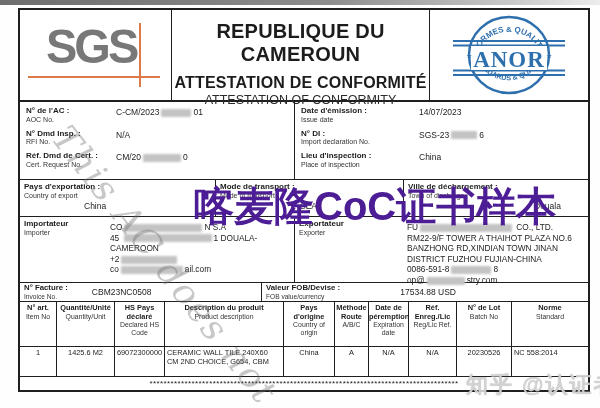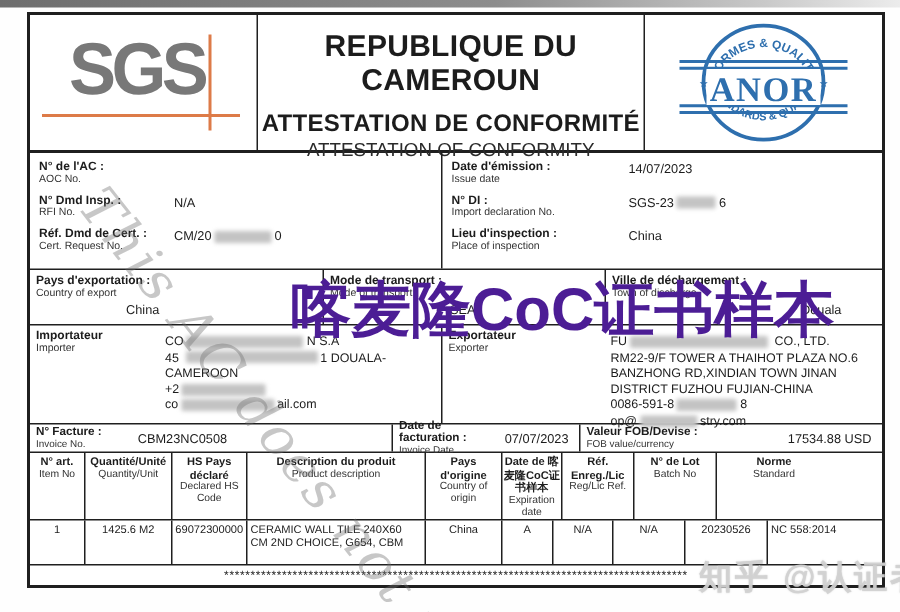--- a/index.html
+++ b/index.html
@@ -135,20 +135,21 @@
       </div>
     </div>
 
     <div class="row" id="row-info">
       <div class="cell vline info-half info-left-cell" id="info-left">
           <div class="info-pair">
             <div class="lblblk">
               <div class="fr">N° de l'AC :</div>
               <div class="en">AOC No.</div>
             </div>
+            <div class="val">C-CM/2023<span class="redact" style="width: 30px;"></span>01</div>
           </div>
           <div class="info-pair">
             <div class="lblblk">
               <div class="fr">N° Dmd Insp. :</div>
               <div class="en">RFI No.</div>
             </div>
             <div class="val">N/A</div>
           </div>
           <div class="info-pair">
             <div class="lblblk">
@@ -238,27 +239,20 @@
     </div>
 
     <div class="row" id="row-invoice">
         <div class="cell invcell ic0 vline">
           <div class="lblblk">
             <div class="fr">N° Facture :</div>
             <div class="en">Invoice No.</div>
           </div>
           <span class="inv-val">CBM23NC0508</span>
         </div>
-        <div class="cell invcell ic1 vline">
-          <div class="lblblk">
-            <div class="fr">Date de facturation :</div>
-            <div class="en">Invoice Date</div>
-          </div>
-          <span class="inv-val">07/07/2023</span>
-        </div>
         <div class="cell invcell ic2">
           <div class="lblblk">
             <div class="fr">Valeur FOB/Devise :</div>
             <div class="en">FOB value/currency</div>
           </div>
           <span class="inv-val">17534.88 USD</span>
         </div>
       </div>
 
     <div class="row" id="row-thead">
@@ -275,22 +269,26 @@
           <div class="ten">Declared HS Code</div>
         </div>
         <div class="cell thcell vline" style="width: 119px;">
           <div class="tfr">Description du produit</div>
           <div class="ten">Product description</div>
         </div>
         <div class="cell thcell vline" style="width: 51px;">
           <div class="tfr">Pays d'origine</div>
           <div class="ten">Country of origin</div>
         </div>
+        <div class="cell thcell vline" style="width: 34px;">
+          <div class="tfr">Méthode Route</div>
+          <div class="ten">A/B/C</div>
+        </div>
         <div class="cell thcell vline" style="width: 40px;">
-          <div class="tfr">Date de 喀麦隆CoC证书样本</div>
+          <div class="tfr">Date de péremption</div>
           <div class="ten">Expiration date</div>
         </div>
         <div class="cell thcell vline" style="width: 48px;">
           <div class="tfr">Réf. Enreg./Lic</div>
           <div class="ten">Reg/Lic Ref.</div>
         </div>
         <div class="cell thcell vline" style="width: 55px;">
           <div class="tfr">N° de Lot</div>
           <div class="ten">Batch No</div>
         </div>

